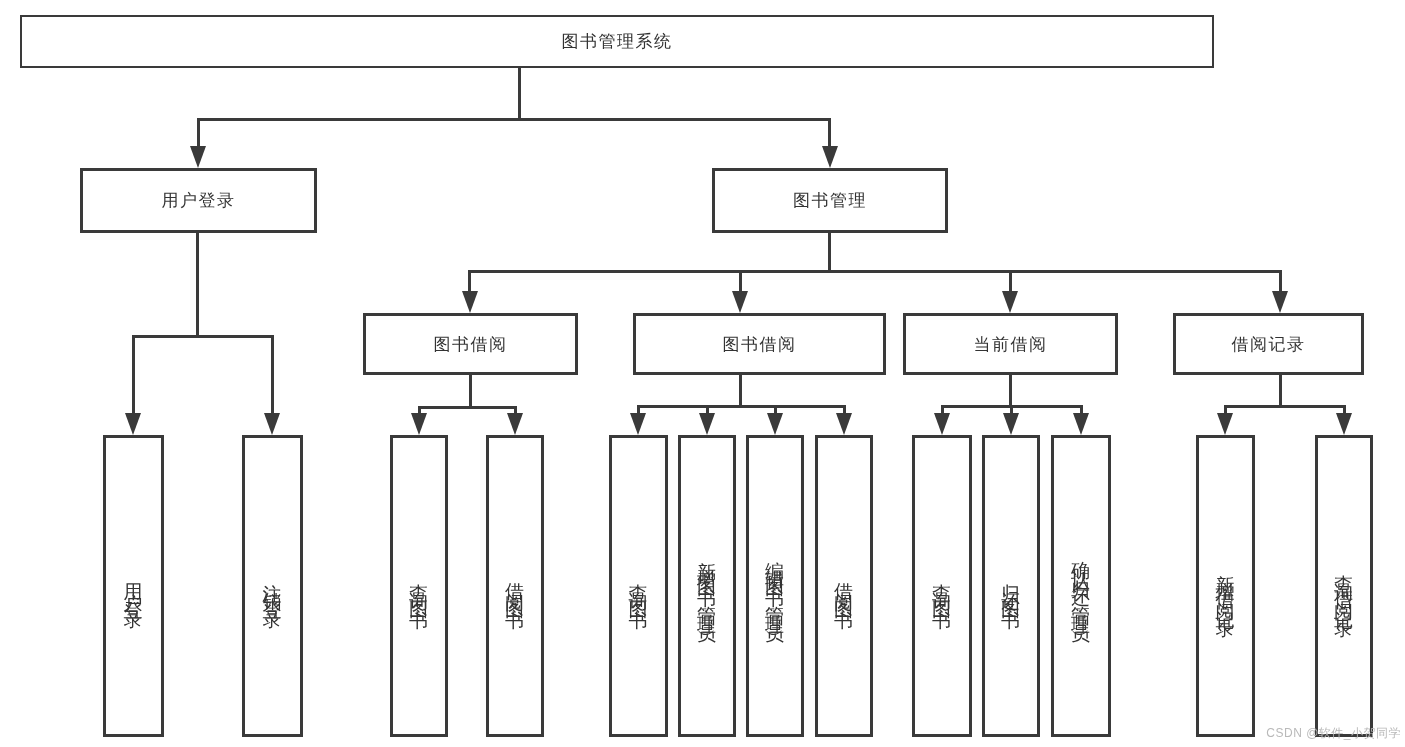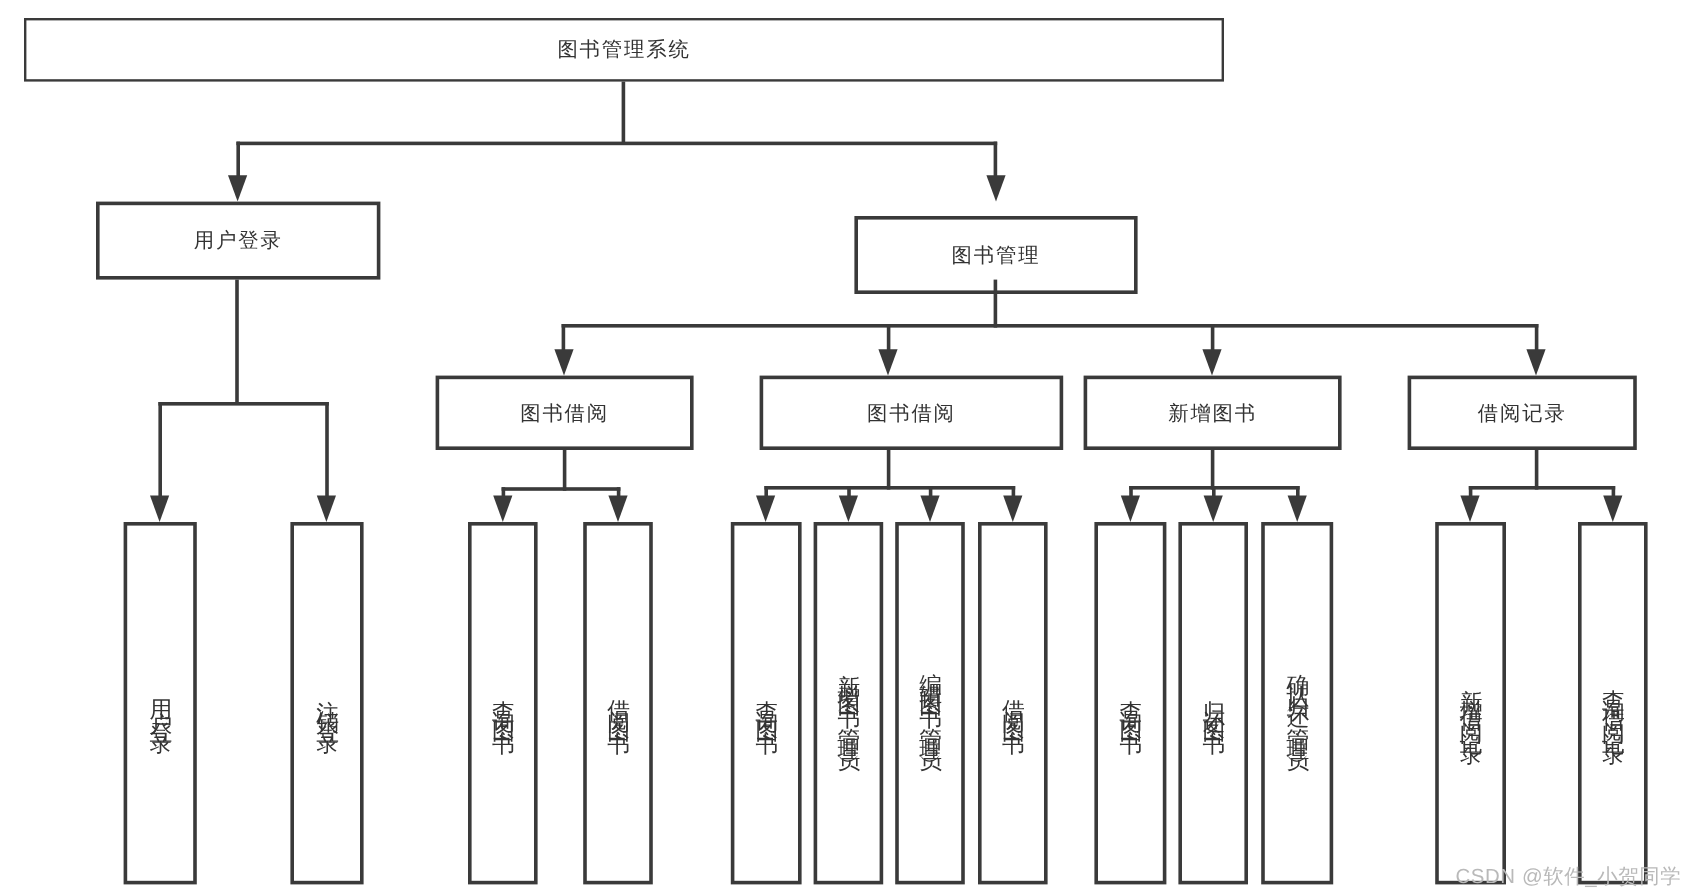--- a/index.html
+++ b/index.html
@@ -52,49 +52,49 @@
     width: 0;
     height: 0;
     border-left: 8px solid transparent;
     border-right: 8px solid transparent;
     border-top: 22px solid var(--line);
   }
   .watermark {
     position: absolute;
     right: 4px;
     bottom: 5px;
-    font-size: 17px;
+    font-size: 12px;
     color: var(--wm);
     letter-spacing: 0.5px;
   }
 </style>
 </head>
 <body>
 
 <div class="canvas">
 
-  <div class="box h thin" style="left:20px; top:15px; width:1000px; height:53px">
+  <div class="box h thin" style="left:20px; top:15px; width:1194px; height:53px">
     <span>图书管理系统</span>
   </div>
 
   <div class="box h" style="left:80px; top:168px; width:237px; height:65px">
     <span>用户登录</span>
   </div>
-  <div class="box h" style="left:712px; top:180px; width:236px; height:65px">
+  <div class="box h" style="left:712px; top:168px; width:236px; height:65px">
     <span>图书管理</span>
   </div>
 
   <div class="box h" style="left:363px; top:313px; width:215px; height:62px">
     <span>图书借阅</span>
   </div>
   <div class="box h" style="left:633px; top:313px; width:253px; height:62px">
     <span>图书借阅</span>
   </div>
   <div class="box h" style="left:903px; top:313px; width:215px; height:62px">
-    <span>新增图书</span>
+    <span>当前借阅</span>
   </div>
   <div class="box h" style="left:1173px; top:313px; width:191px; height:62px">
     <span>借阅记录</span>
   </div>
 
   <div class="box leaf" style="left:103px; top:435px; width:61px; height:302px">
     <span>用户登录</span>
   </div>
   <div class="box leaf" style="left:242px; top:435px; width:61px; height:302px">
     <span>注销登录</span>

